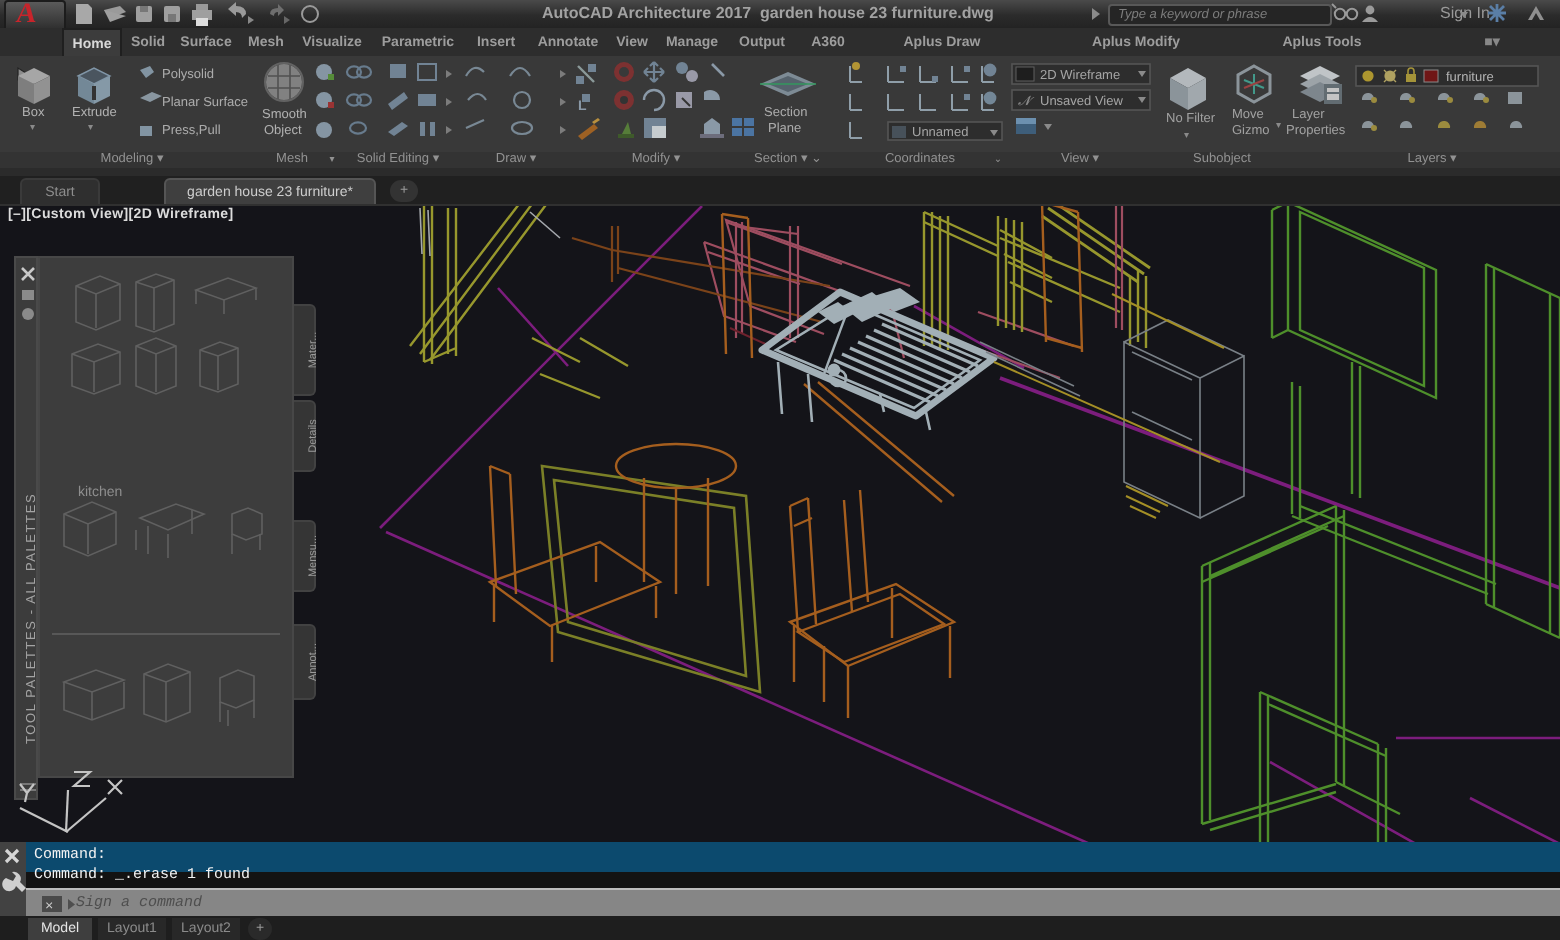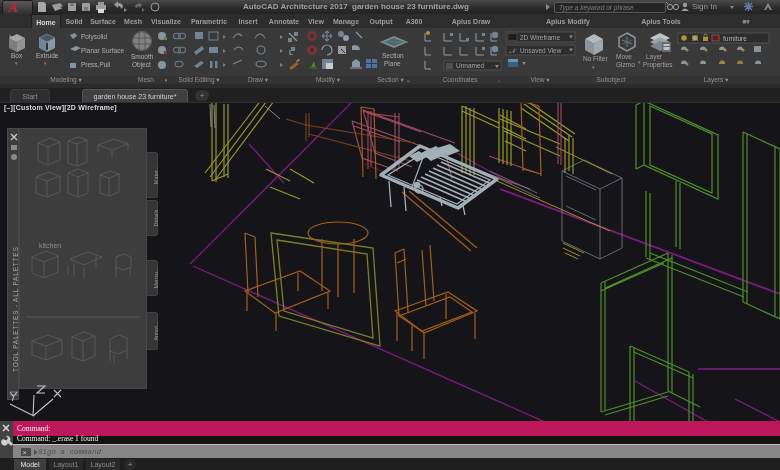--- a/index.html
+++ b/index.html
@@ -1,20 +1,20 @@
 <!DOCTYPE html>
 <html><head>
 <meta charset="utf-8">
 <style>
 html,body{margin:0;padding:0;width:780px;height:470px;overflow:hidden;background:#131313;}
 body{font-family:"Liberation Sans",sans-serif;position:relative;}
 #app{position:absolute;left:0;top:0;width:780px;height:470px;}
 
 #titlebar{position:absolute;left:0;top:0;width:780px;height:14px;background:linear-gradient(#4a4a4a,#2b2b2b 55%,#232323);}
-#titlebar .ttext{position:absolute;top:2px;font-size:8px;font-weight:bold;color:#a2a2a2;white-space:nowrap;}
+#titlebar .ttext{position:absolute;top:2px;font-size:8px;font-weight:bold;color:#a2a2a2;white-space:nowrap;margin-left:28px;}
 #alogo{position:absolute;left:2px;top:0px;width:29px;height:15px;background:linear-gradient(#5a5a5a,#2a2a2a);border:1px solid #1c1c1c;border-radius:2px;}
 #alogo .A{position:absolute;left:5px;top:-1px;font-size:14px;font-weight:bold;color:#c8242b;font-family:"Liberation Serif",serif;transform:skewX(-6deg);}
 #searchbox{position:absolute;left:554px;top:2px;width:106px;height:9px;background:#252525;border:1px solid #585858;border-radius:2px;color:#7d7d7d;font-size:6.5px;font-style:italic;padding-left:4px;line-height:9px;}
 
 #tabrow{position:absolute;left:0;top:14px;width:780px;height:14px;background:#2d2d2d;}
 .rtab{position:absolute;top:0;height:14px;line-height:15px;font-size:7px;font-weight:bold;color:#9d9d9d;text-align:center;}
 .rtab.active{background:#3c3c3c;color:#d8d8d8;border:1px solid #1f1f1f;border-bottom:none;box-sizing:border-box;}
 
 #ribbon{position:absolute;left:0;top:28px;width:780px;height:48px;background:#393939;}
 #ribbon svg{opacity:0.85;}
@@ -30,21 +30,21 @@
 #vplabel{position:absolute;left:4px;top:1px;color:#dcdcdc;font-size:7px;font-weight:bold;letter-spacing:0.2px;}
 
 #overlay{position:absolute;left:0;top:83px;width:780px;text-align:center;font-family:"Liberation Serif",serif;font-weight:bold;color:#ffffff;font-size:44px;line-height:48px;letter-spacing:0.8px;-webkit-text-stroke:1.4px #ffffff;text-shadow:2px 2px 2px #1a1a1a,3px 4px 4px rgba(18,18,18,0.85),-1px 0px 1px rgba(18,18,18,0.5);}
 
 #palette{position:absolute;left:7px;top:25px;width:151px;height:276px;}
 #pspine{position:absolute;left:0;top:0;width:12px;height:272px;background:#3c3c3c;border:1px solid #4a4a4a;box-sizing:border-box;}
 #pmain{position:absolute;left:12px;top:0;width:128px;height:261px;background:#3d3d3d;border:1px solid #474747;box-sizing:border-box;}
 .ptab{position:absolute;left:140px;width:11px;background:#353535;border:1px solid #424242;border-left:none;border-radius:0 3px 3px 0;box-sizing:border-box;}
 
 #cmdgutter{position:absolute;left:0;top:421px;width:13px;height:37px;background:#424242;color:#cfcfcf;}
-#cmdhist{position:absolute;left:13px;top:421px;width:767px;height:15px;background:#be185d;color:#f2f2f2;font-family:Liberation Serif, serif;font-size:7.5px;line-height:9.5px;padding:3px 0 0 4px;box-sizing:border-box;}
+#cmdhist{position:absolute;left:13px;top:421px;width:767px;height:15px;background:#0c4a6e;color:#f2f2f2;font-family:Liberation Mono, monospace;font-size:7.5px;line-height:9.5px;padding:3px 0 0 4px;box-sizing:border-box;}
 #cmdinput{position:absolute;left:13px;top:444px;width:767px;height:14px;background:#868686;border-top:1px solid #bdbdbd;box-sizing:border-box;}
 #cmdinput .hint{position:absolute;left:25px;top:3px;font-family:"Liberation Mono",monospace;font-size:7.5px;font-style:italic;color:#4e4e4e;}
 #bottombar{position:absolute;left:0;top:458px;width:780px;height:12px;background:#1e1e1e;}
 .btab{position:absolute;top:1px;height:11px;font-size:7px;line-height:11px;text-align:center;}
 </style>
 </head>
 <body>
 <div id="app">
 
   <div id="titlebar">

